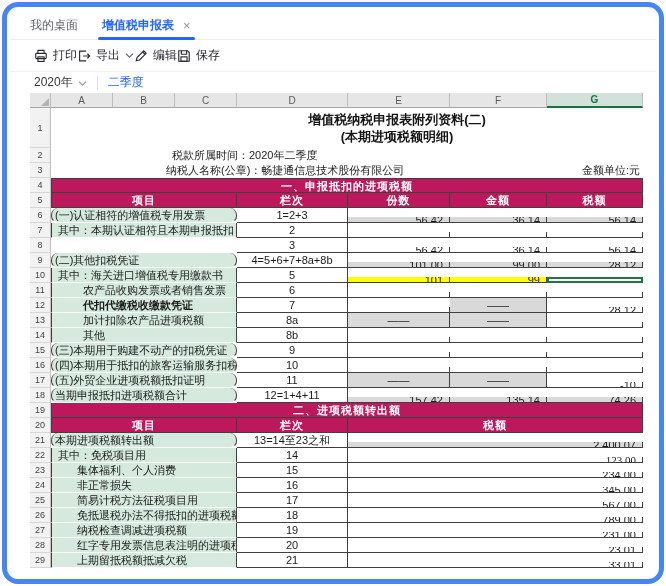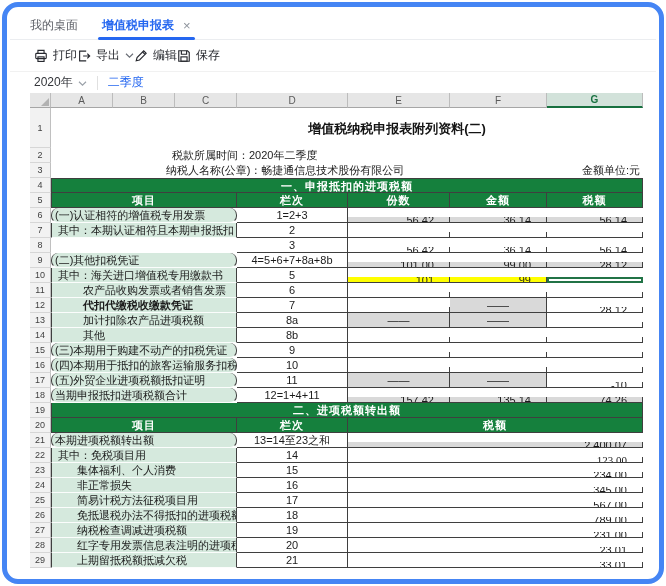--- a/index.html
+++ b/index.html
@@ -30,23 +30,23 @@
   
   .grid{position:absolute;left:30px;top:93px;width:613px;}
   .g-row{display:grid;grid-template-columns:21px 62px 62px 62px 111px 102px 97px 96px;height:15px;}
   .r1{height:40px;}
   .cell{box-sizing:border-box;border-right:1px solid #3f3f3f;border-bottom:1px solid #3f3f3f;
         display:flex;align-items:center;font-size:11px;line-height:12px;white-space:nowrap;
         overflow:hidden;background:#fff;color:#1b1b1b;}
   .bl{border-left:1px solid #3f3f3f;}
   .bt{border-top:1px solid #3f3f3f;}
   .lab{background:#d5e9dd;border-bottom:1px solid #fbfdfc;}
-  .sec{background:#15803d;color:#fff;font-weight:bold;justify-content:center;letter-spacing:1px;text-align:center;}
+  .sec{background:#be185d;color:#fff;font-weight:bold;justify-content:center;letter-spacing:1px;text-align:center;}
   .mid{justify-content:center;}
-  .num{justify-content:flex-end;padding-right:15px;margin-top:9px;}
+  .num{justify-content:flex-end;padding-right:6px;margin-top:9px;}
   .gray{background:#d9d9d9;}
   .yellow{background:#ffff00;}
   .sel{outline:2px solid #217346;outline-offset:-2px;}
   .ind0{padding-left:3px;border-radius:7px;}
   .ind1{padding-left:6px;}
   .s1.ind2{padding-left:31px;}
   .s2.ind2{padding-left:25px;}
   .free{box-sizing:border-box;display:flex;align-items:center;font-size:11px;color:#222;background:#fff;}
   .gut{box-sizing:border-box;background:#f2f2f2;border-right:1px solid #c0c0c0;
        border-bottom:1px solid #d6d6d6;display:flex;align-items:center;justify-content:center;
@@ -143,20 +143,21 @@
         <div class="cell-h">C</div>
         <div class="cell-h">D</div>
         <div class="cell-h">E</div>
         <div class="cell-h">F</div>
         <div class="cell-h selcol">G</div>
       </div>
       <div class="g-row r1">
         <div class="gut">1</div>
         <div class="free titlebox" style="grid-column: 2 / 9;">
           <div class="t1">增值税纳税申报表附列资料(二)</div>
+          <div class="t1">(本期进项税额明细)</div>
         </div>
       </div>
       <div class="g-row">
         <div class="gut">2</div>
         <div class="free" style="grid-column: 2 / 9;">
           <span style="margin-left: 121px;"><div class="" style="display: inline;">税款所属时间：</div><div class="" style="display: inline;">2020年二季度</div></span>
         </div>
       </div>
       <div class="g-row">
         <div class="gut">3</div>

